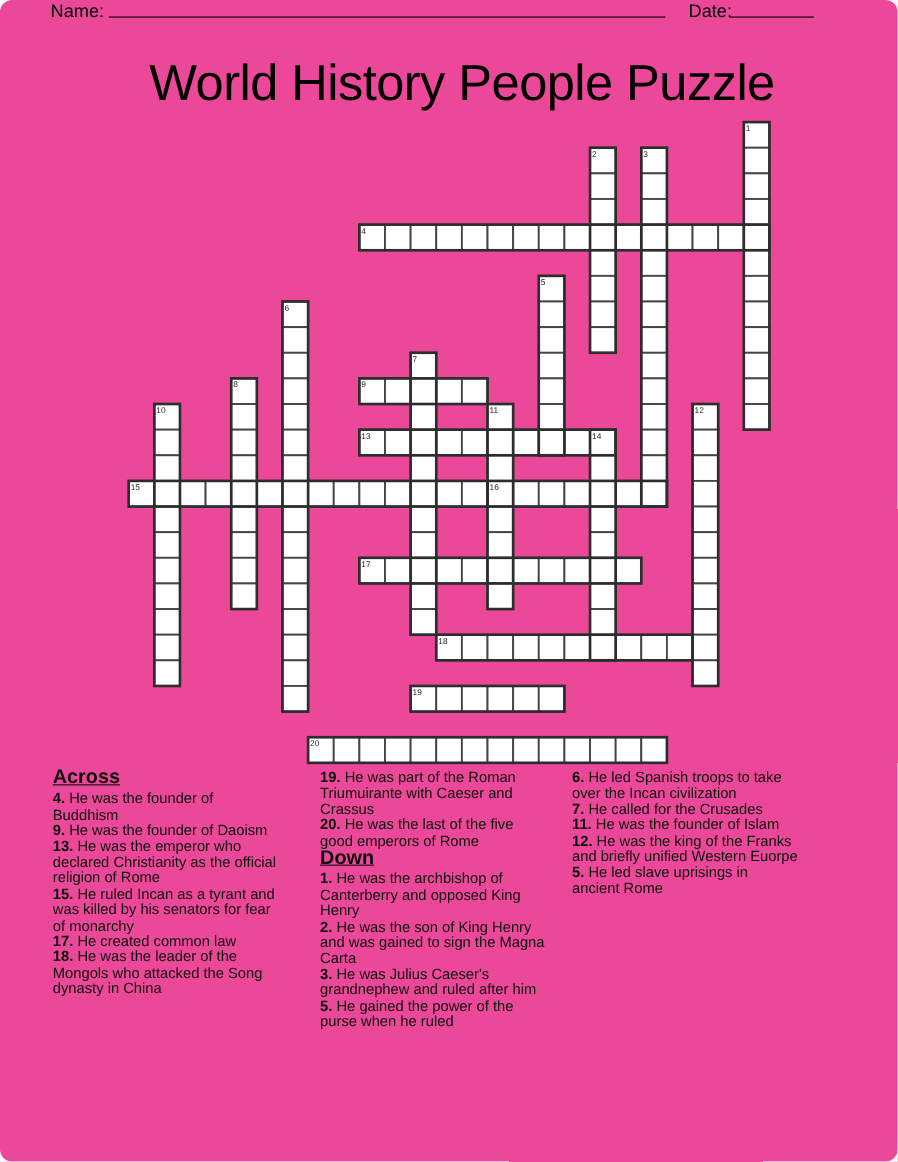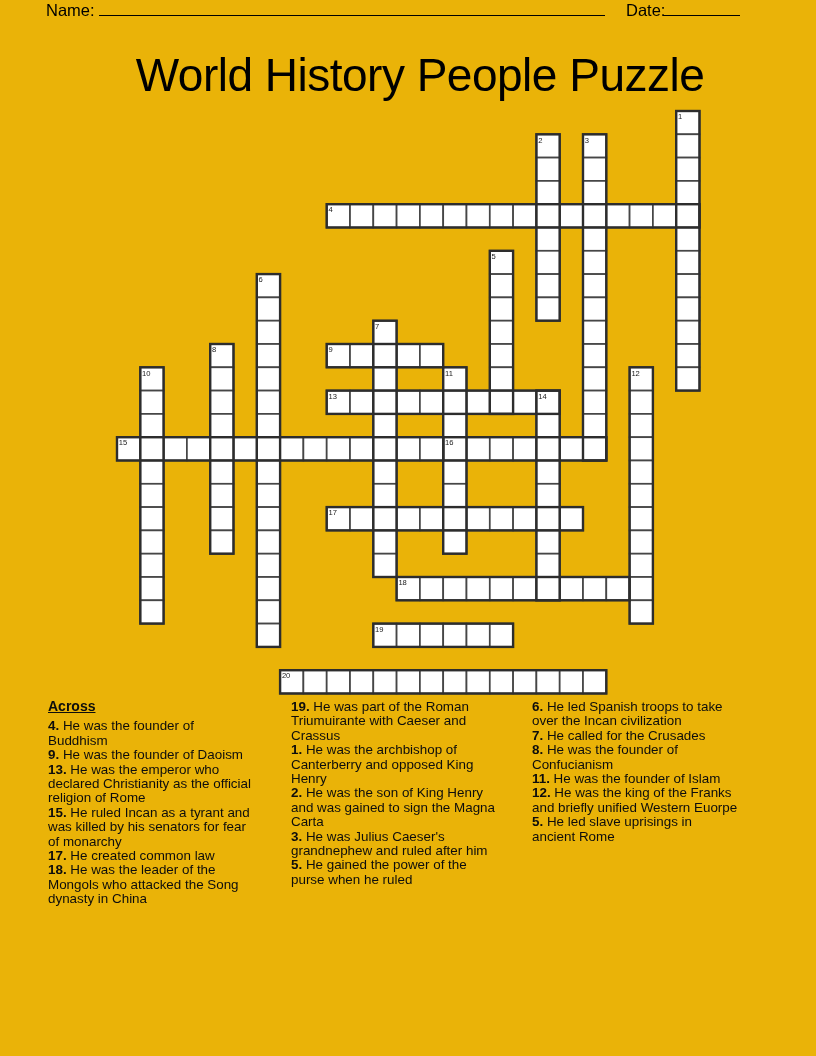--- a/index.html
+++ b/index.html
@@ -1,39 +1,39 @@
 <!DOCTYPE html>
 <html><head>
 <meta charset="utf-8">
 <style>
   html,body{margin:0;padding:0;background:#fff;}
-  .page{position:relative;width:816px;height:1056px;background:#eab308;overflow:hidden;
-        font-family:"Liberation Sans",sans-serif;color:#000;}
+  .page{position:relative;width:816px;height:1056px;background:#ec4899;overflow:hidden;
+        font-family:"Liberation Sans",sans-serif;color:#000;border-radius:11px;}
   
   .lbl{position:absolute;top:1px;font-size:16.5px;color:#000;white-space:nowrap;}
   .name-lbl{left:46px;}
   .date-lbl{left:626px;}
   .line{position:absolute;border-bottom:1.6px solid #000;height:14px;top:1px;}
   .name-line{left:99px;width:506px;}
   .date-line{left:663px;width:77px;}
   
   .title{position:absolute;left:0;top:36px;width:816px;margin:12px;text-align:center;
          font-size:46px;font-weight:400;letter-spacing:-0.5px;color:#000;
          font-family:"Liberation Sans",sans-serif;}
   
   #grid{position:absolute;left:0;top:0;}
   .cell{fill:#ffffff;stroke:#464646;stroke-width:1.7px;}
   .word-outline{fill:none;stroke:#2d2d2d;stroke-width:2.4px;}
   .cellnum{font-family:"Liberation Sans",sans-serif;font-size:7.6px;fill:#1a1a1a;}
   
   .clue-col{position:absolute;top:699px;font-size:13.4px;line-height:14.4px;color:#0d0d0d;}
   .col0{left:48px;width:242px;}
   .col1{left:291px;width:240px;top:700px;}
-  .col2{left:532px;width:248px;top:700px;}
-  .clue-header{font-weight:bold;text-decoration:underline;font-size:14px;margin:0 0 6px 0;}
+  .col2{left:520px;width:248px;top:700px;}
+  .clue-header{font-weight:bold;text-decoration:underline;font-size:18px;margin:0 0 6px 0;}
   .clue{margin:0;padding:0;}
   .clue b{font-weight:bold;text-align:center;}
   .clue .ct{white-space:pre-line;}
 </style>
 </head>
 <body>
 
 <div class="page">
 
   <span class="lbl name-lbl">Name:</span>
@@ -349,37 +349,38 @@
 of monarchy</span></p>
         <p class="clue"><b>17.</b><span class="ct"> He created common law</span></p>
         <p class="clue"><b>18.</b><span class="ct"> He was the leader of the
 Mongols who attacked the Song
 dynasty in China</span></p>
       </div>
       <div class="clue-col col1">
         <p class="clue"><b>19.</b><span class="ct"> He was part of the Roman
 Triumuirante with Caeser and
 Crassus</span></p>
+        <p class="clue"><b>20.</b><span class="ct"> He was the last of the five
+good emperors of Rome</span></p>
+        <div class="clue-header">Down</div>
         <p class="clue"><b>1.</b><span class="ct"> He was the archbishop of
 Canterberry and opposed King
 Henry</span></p>
         <p class="clue"><b>2.</b><span class="ct"> He was the son of King Henry
 and was gained to sign the Magna
 Carta</span></p>
         <p class="clue"><b>3.</b><span class="ct"> He was Julius Caeser's
 grandnephew and ruled after him</span></p>
         <p class="clue"><b>5.</b><span class="ct"> He gained the power of the
 purse when he ruled</span></p>
       </div>
       <div class="clue-col col2">
         <p class="clue"><b>6.</b><span class="ct"> He led Spanish troops to take
 over the Incan civilization</span></p>
         <p class="clue"><b>7.</b><span class="ct"> He called for the Crusades</span></p>
-        <p class="clue"><b>8.</b><span class="ct"> He was the founder of
-Confucianism</span></p>
         <p class="clue"><b>11.</b><span class="ct"> He was the founder of Islam</span></p>
         <p class="clue"><b>12.</b><span class="ct"> He was the king of the Franks
 and briefly unified Western Euorpe</span></p>
         <p class="clue"><b>5.</b><span class="ct"> He led slave uprisings in
 ancient Rome</span></p>
       </div>
     </div>
 
 </div>
 

